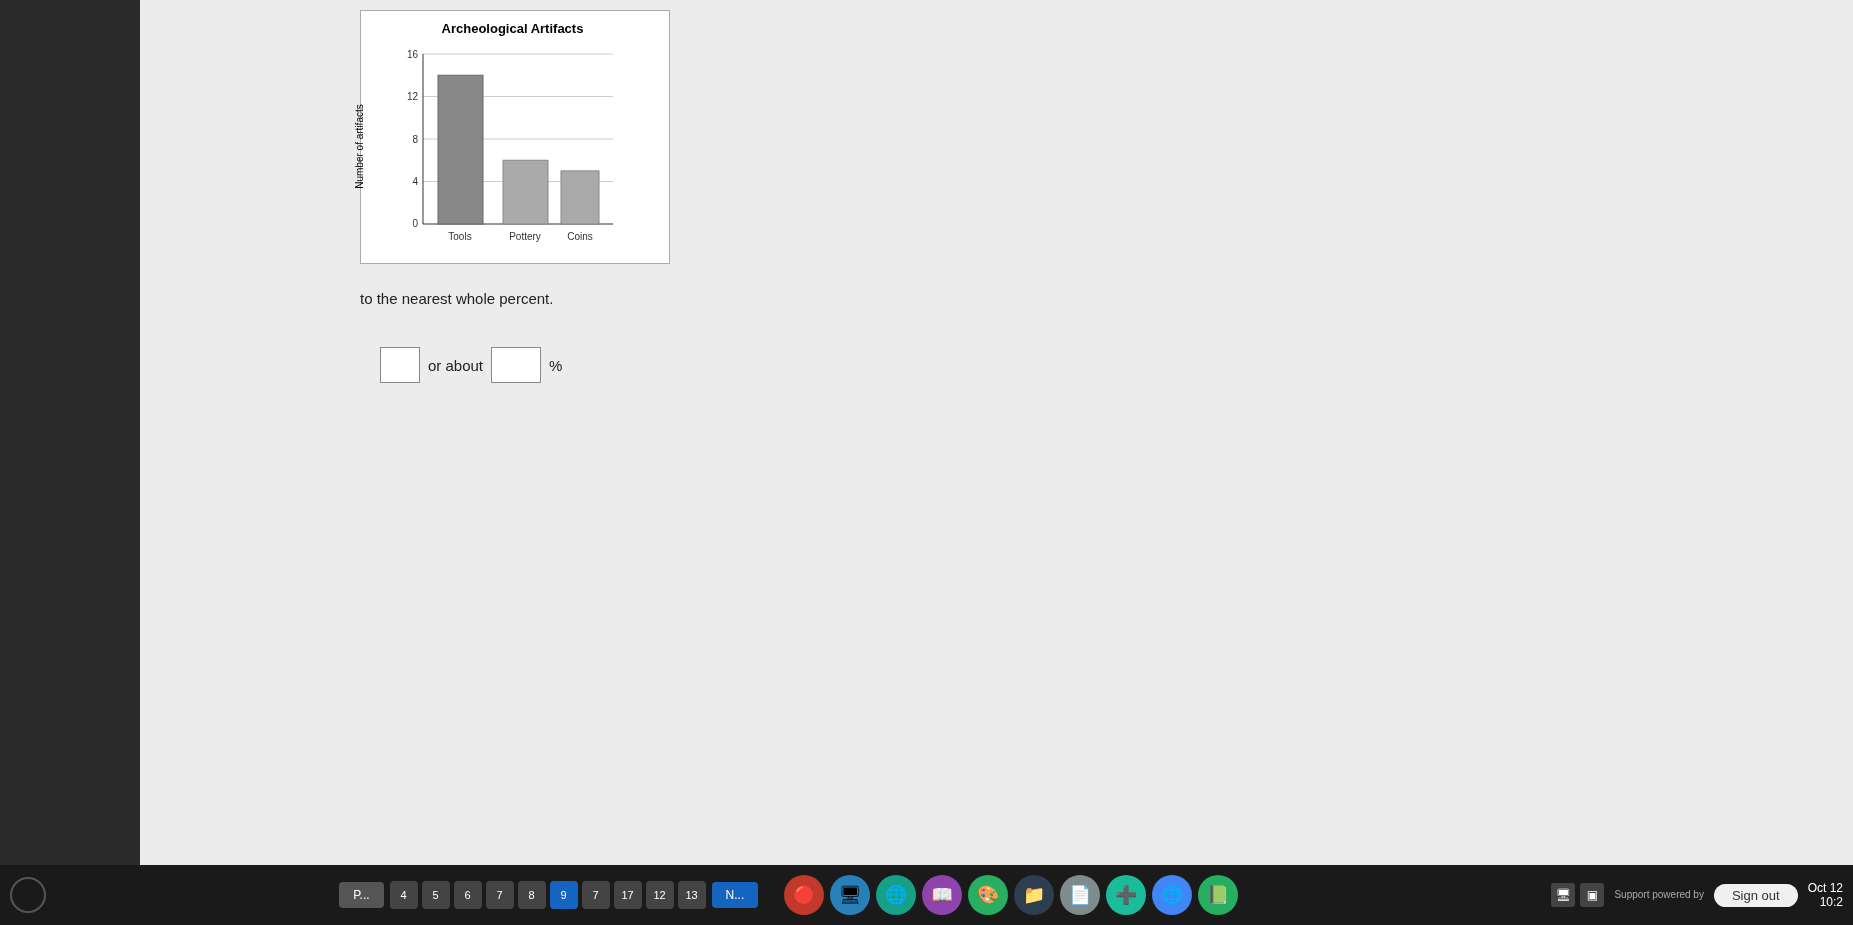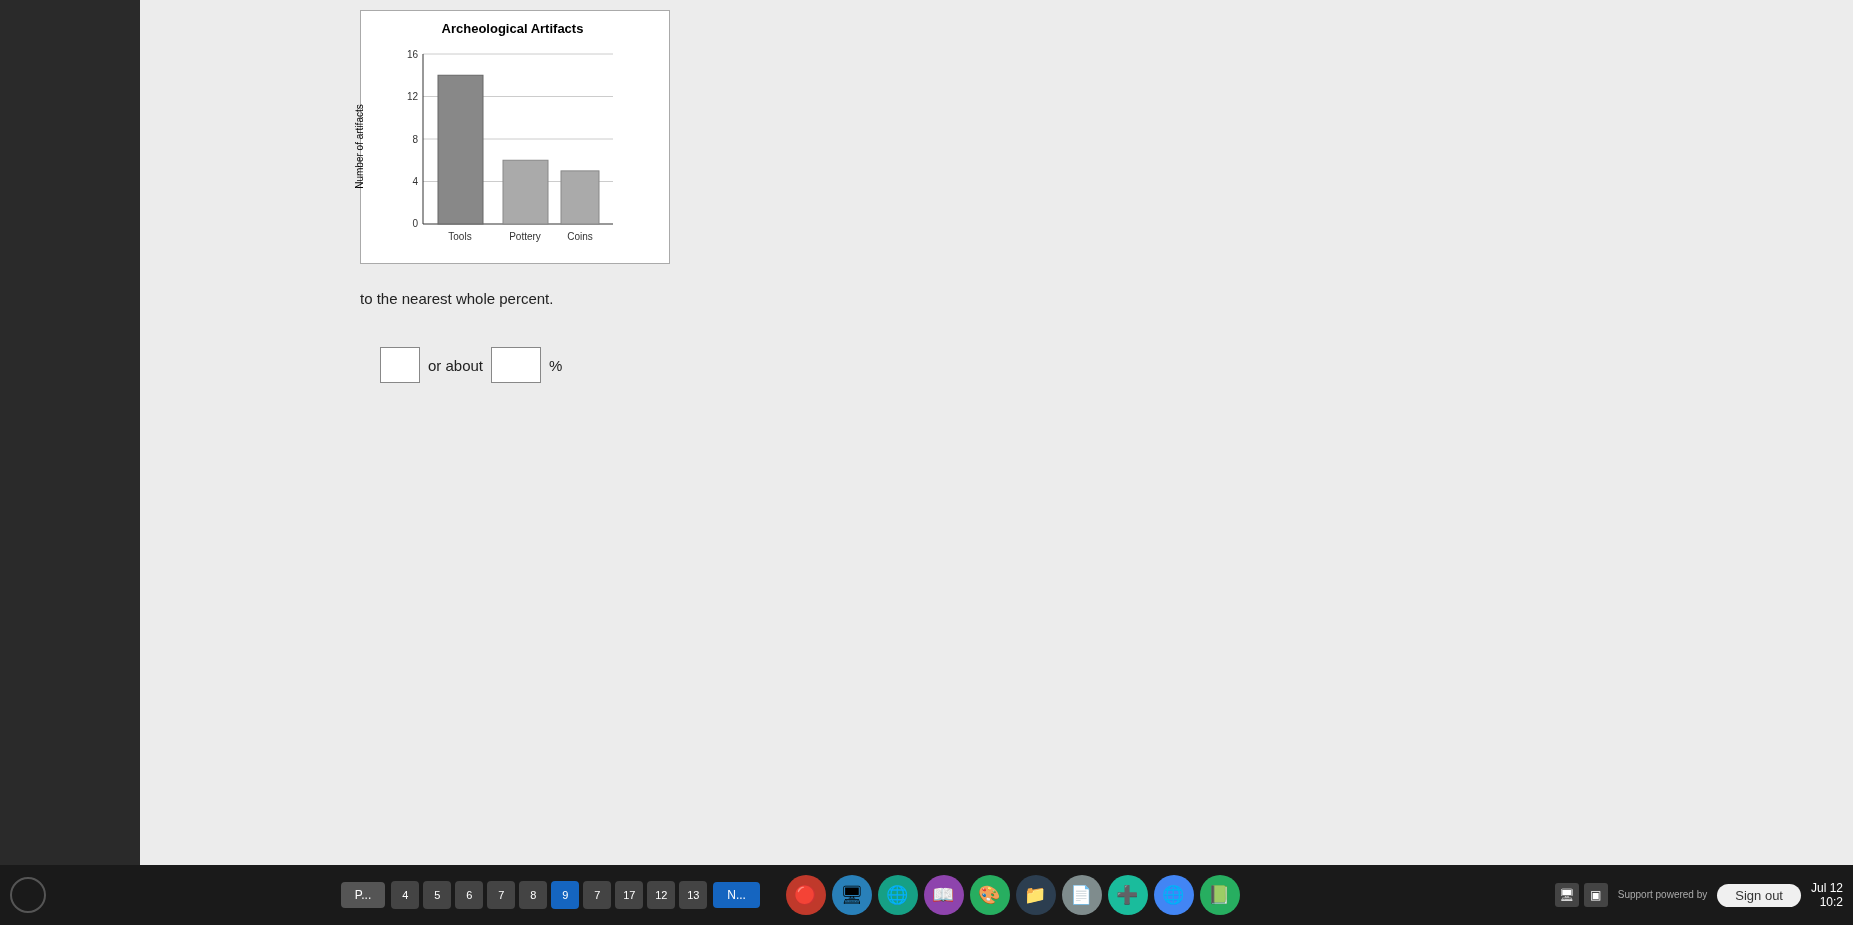--- a/index.html
+++ b/index.html
@@ -347,17 +347,17 @@
   <div class="taskbar-right">
     <div class="taskbar-icons-right">
       <div class="tray-icon">🖥</div>
       <div class="tray-icon">▣</div>
     </div>
     <div style="text-align:right;">
       <div class="support-text">Support powered by</div>
     </div>
     <button class="sign-out-btn">Sign out</button>
     <div class="date-time">
-      <div>Jul 12</div>
+      <div>Oct 12</div>
       <div>10:2</div>
     </div>
   </div>
 </div>
 
 </body></html>

